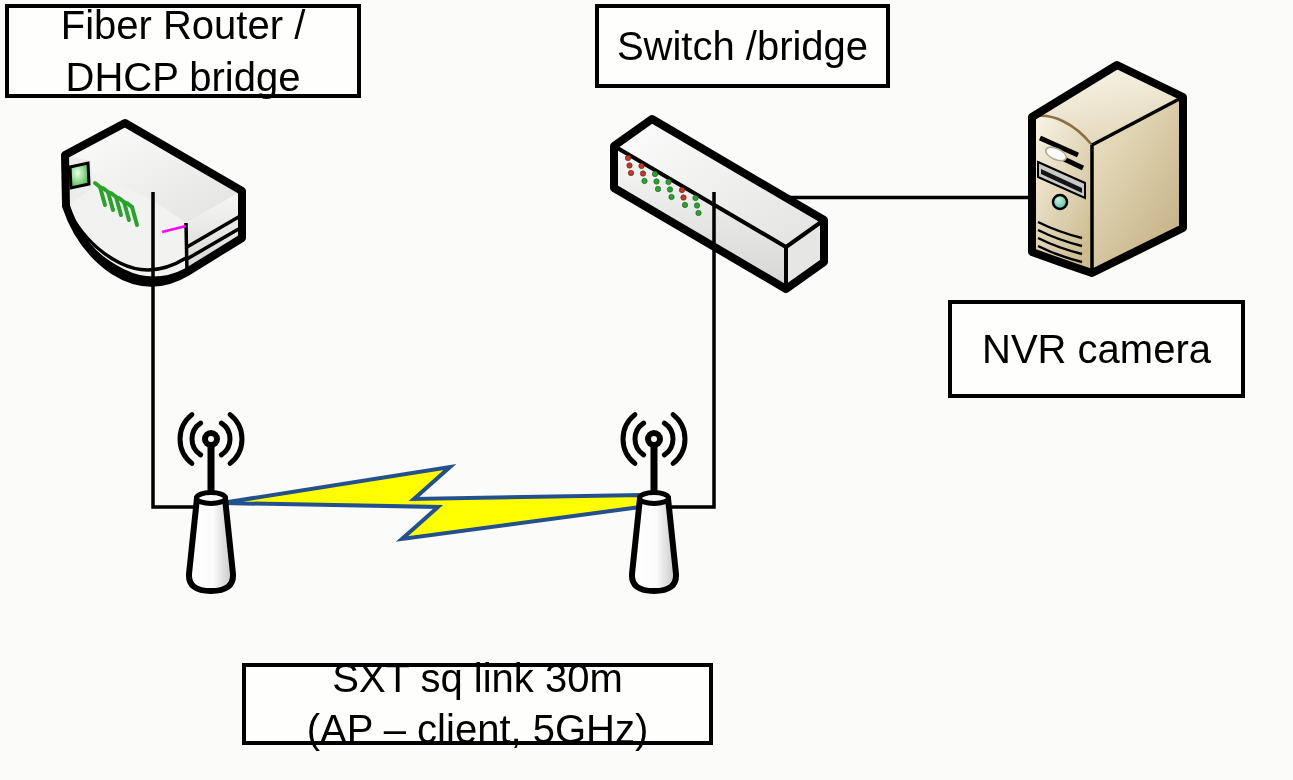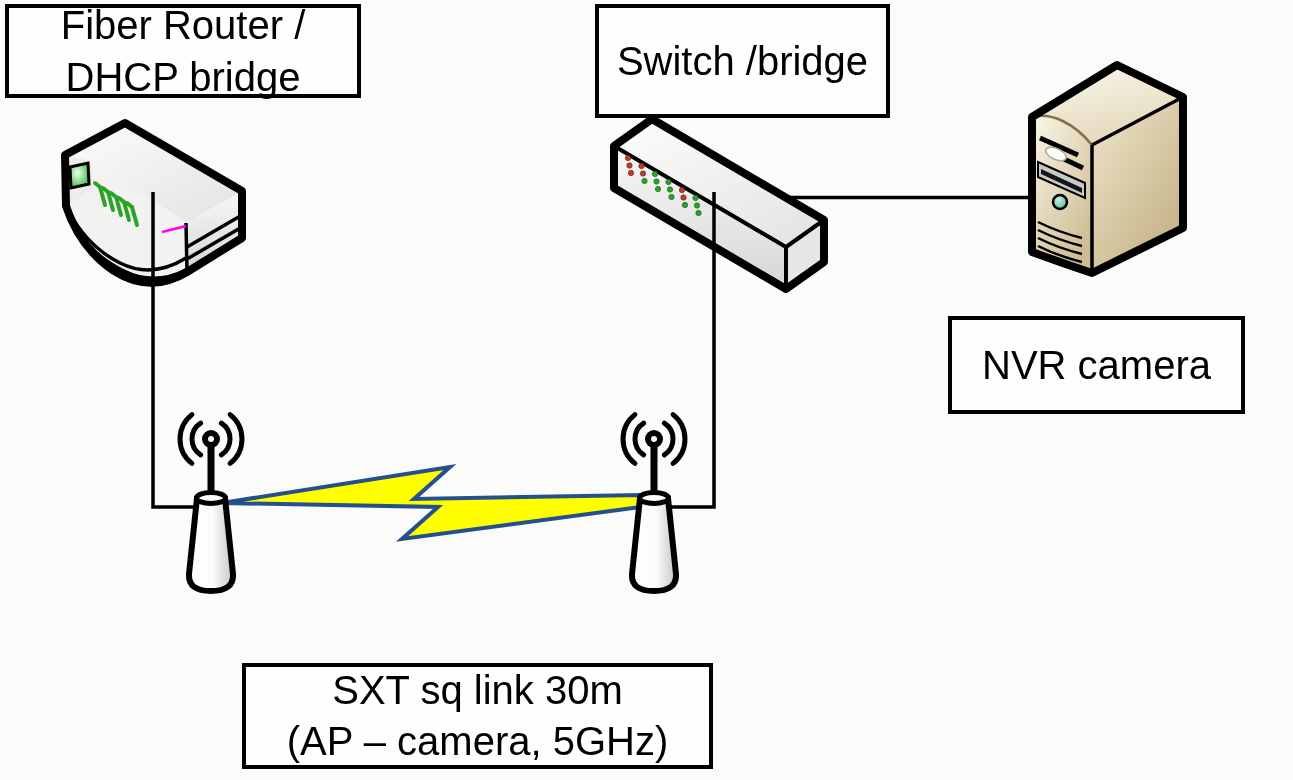--- a/index.html
+++ b/index.html
@@ -18,23 +18,23 @@
     display:flex;
     flex-direction:column;
     justify-content:center;
     align-items:center;
     text-align:center;
     color:#000;
     z-index:3;
   }
   .label-box span{display:block;white-space:nowrap;}
   #box-fiber-router{left:5px;top:4px;width:356px;height:94px;font-size:40px;line-height:52px;}
-  #box-switch-bridge{left:595px;top:4px;width:295px;height:114px;font-size:40px;line-height:48px;}
-  #box-nvr{left:948px;top:316px;width:297px;height:98px;font-size:40px;line-height:47px;}
-  #box-wireless-link{left:242px;top:663px;width:471px;height:106px;font-size:40px;line-height:51px;}
+  #box-switch-bridge{left:595px;top:4px;width:295px;height:84px;font-size:40px;line-height:48px;}
+  #box-nvr{left:948px;top:300px;width:297px;height:98px;font-size:40px;line-height:47px;}
+  #box-wireless-link{left:242px;top:663px;width:471px;height:82px;font-size:40px;line-height:51px;}
   #diagram-svg{position:absolute;left:0;top:0;z-index:2;}
 </style>
 </head>
 <body>
 
 <div id="stage">
 
   <div class="label-box" id="box-fiber-router">
     <span>Fiber Router /</span>
     <span>DHCP bridge</span>
@@ -43,21 +43,21 @@
   <div class="label-box" id="box-switch-bridge">
     <span>Switch /bridge</span>
   </div>
 
   <div class="label-box" id="box-nvr">
     <span>NVR camera</span>
   </div>
 
   <div class="label-box" id="box-wireless-link">
     <span>SXT sq link 30m</span>
-    <span>(AP – camera, 5GHz)</span>
+    <span>(AP – client, 5GHz)</span>
   </div>
 
   <svg id="diagram-svg" width="1293" height="780" viewBox="0 0 1293 780">
     <defs>
       <linearGradient id="grayTop" x1="0" y1="0" x2="1" y2="1">
         <stop offset="0" stop-color="#fdfdfd"></stop>
           <stop offset="1" stop-color="#e2e2e0"></stop>
       </linearGradient>
       <linearGradient id="grayFront" x1="0" y1="0" x2="0" y2="1">
         <stop offset="0" stop-color="#f8f8f6"></stop>

